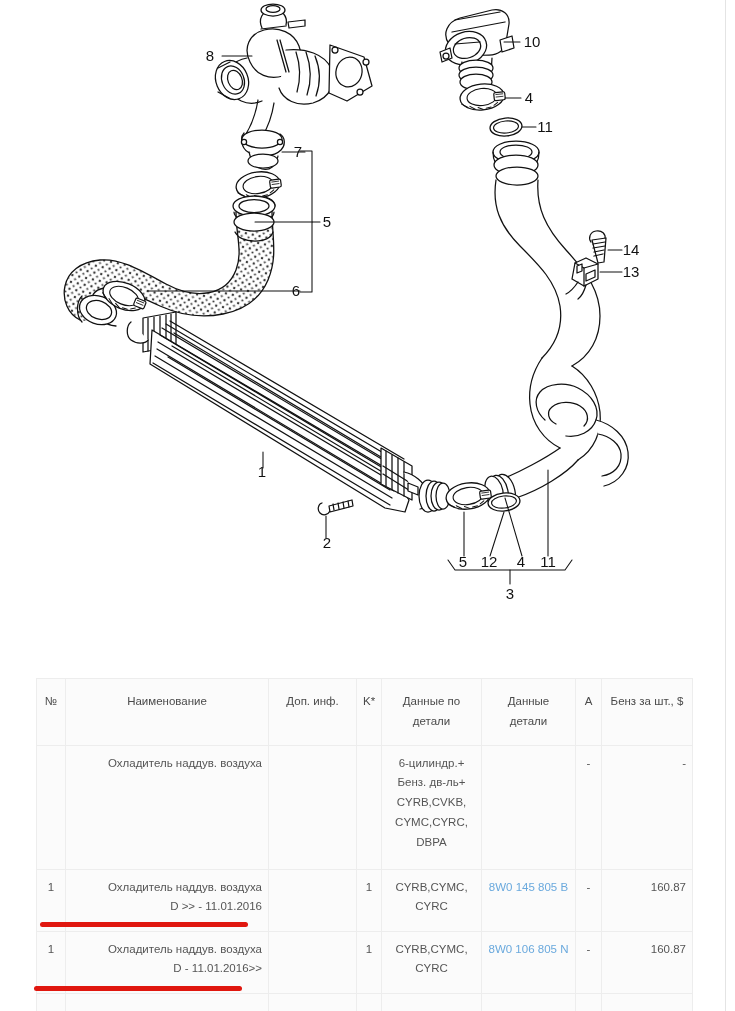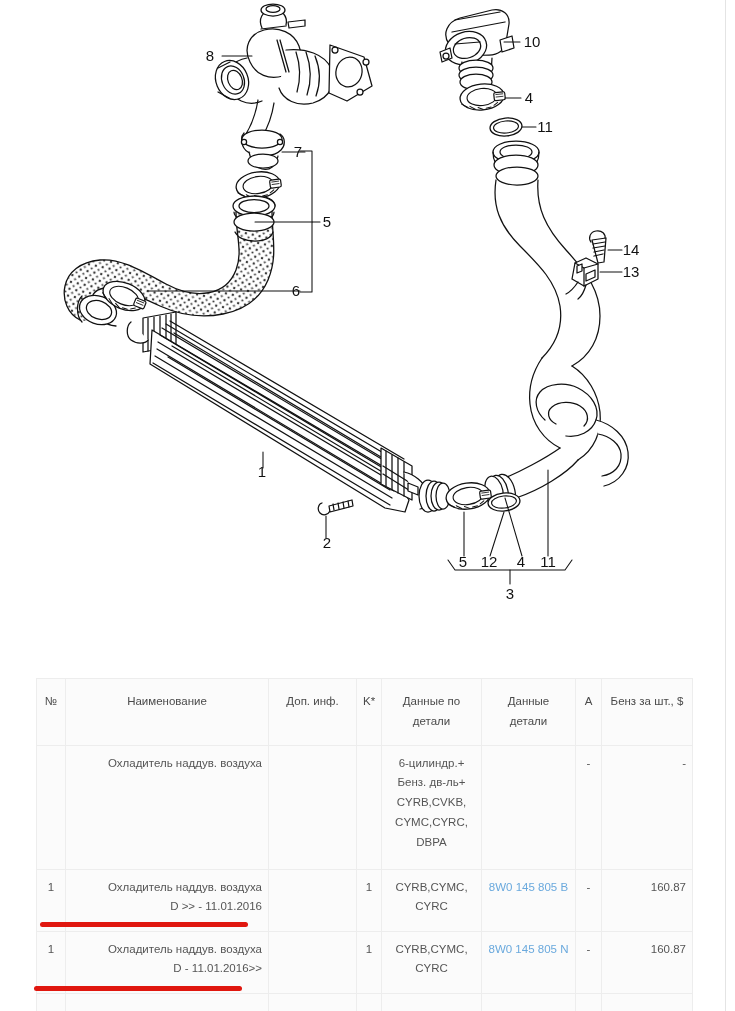--- a/index.html
+++ b/index.html
@@ -454,21 +454,21 @@
         <tr class="row-std">
           <td class="num">1</td>
           <td class="name">
             <span>Охладитель наддув. воздуха</span><br>
             <span>D - 11.01.2016&gt;&gt;</span>
           </td>
           <td class="info"></td>
           <td class="k">1</td>
           <td class="model">CYRB,CYMC, CYRC</td>
           <td class="part">
-            <a class="partlink" href="#">8W0 145 805 N</a>
+            <a class="partlink" href="#">8W0 106 805 N</a>
           </td>
           <td class="a">-</td>
           <td class="price">160.87</td>
         </tr>
 
         <tr class="row-last">
           <td></td>
           <td></td>
           <td></td>
           <td></td>

